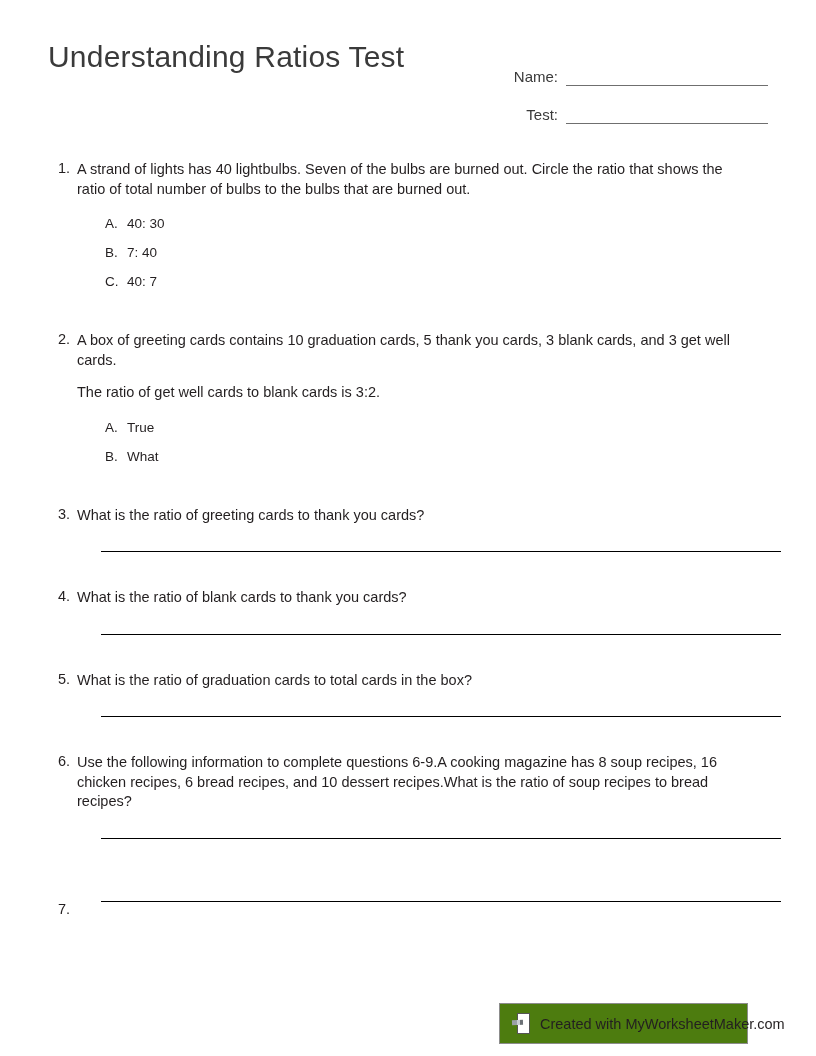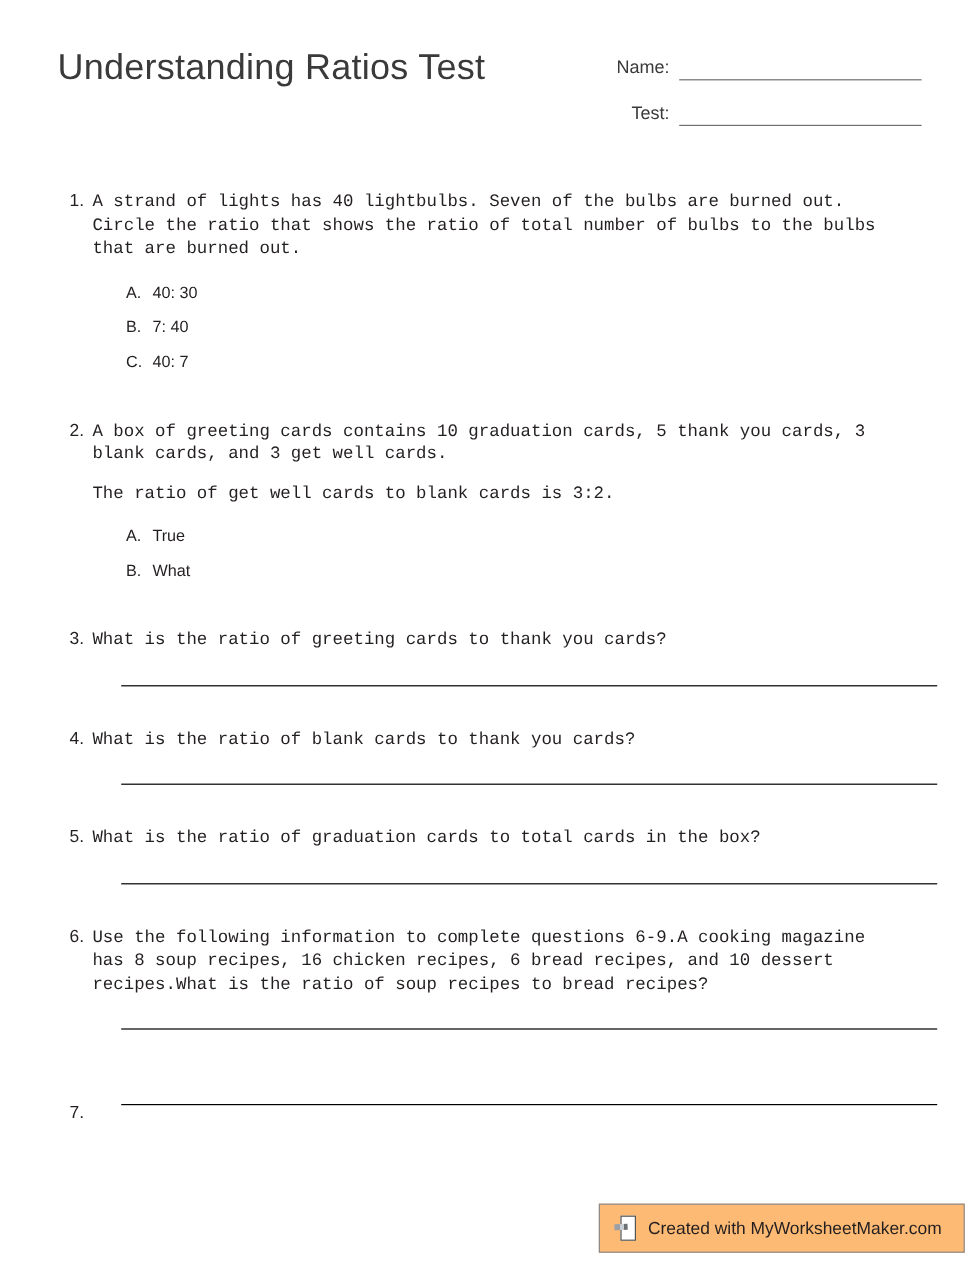--- a/index.html
+++ b/index.html
@@ -39,20 +39,21 @@
     white-space: nowrap;
   }
   .namedate {
     position: absolute;
     right: 0;
     top: 8px;
     width: 270px;
   }
   .nd-row {
     display: flex;
+    align-items: flex-end;
     height: 38px;
   }
   .nd-label {
     font-size: 15px;
     color: #3a3a3a;
     width: 68px;
     text-align: right;
     padding-right: 8px;
     line-height: 18px;
   }
@@ -81,21 +82,20 @@
     font-size: 14.5px;
     color: #231f20;
     width: 22px;
     text-align: right;
   }
   .q-text {
     font-size: 14.5px;
     line-height: 19.5px;
     color: #231f20;
     max-width: 670px;
-    font-family: Liberation Mono, monospace;
   }
   .q-text .sub {
     display: block;
   }
   .choices {
     margin-top: 15px;
     padding-left: 28px;
   }
   .choice {
     font-size: 13.5px;
@@ -116,24 +116,24 @@
   }
   .gap-md { height: 30px; }
   .gap-lg { height: 36px; }
   .para-gap { height: 13px; }
 
   
   .footer-badge {
     position: absolute;
     left: 499px;
     top: 1003px;
-    width: 305px;
+    width: 249px;
     height: 41px;
     border: 1px solid #8c8c8c;
-    background: #fdba74;
+    background: #4d7c0f;
     display: flex;
     align-items: center;
     padding-left: 12px;
   }
   .badge-icon {
     width: 19px;
     height: 22px;
     margin-right: 9px;
     position: relative;
     flex: 0 0 19px;

